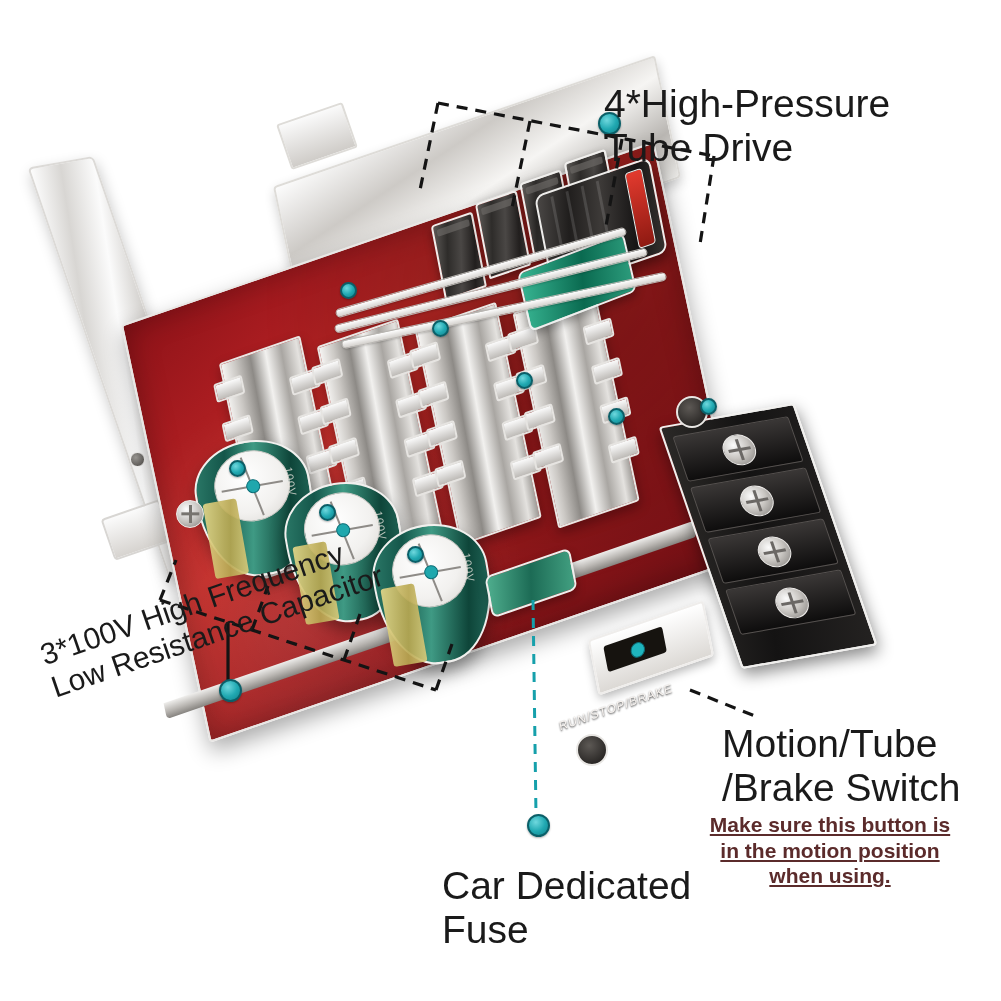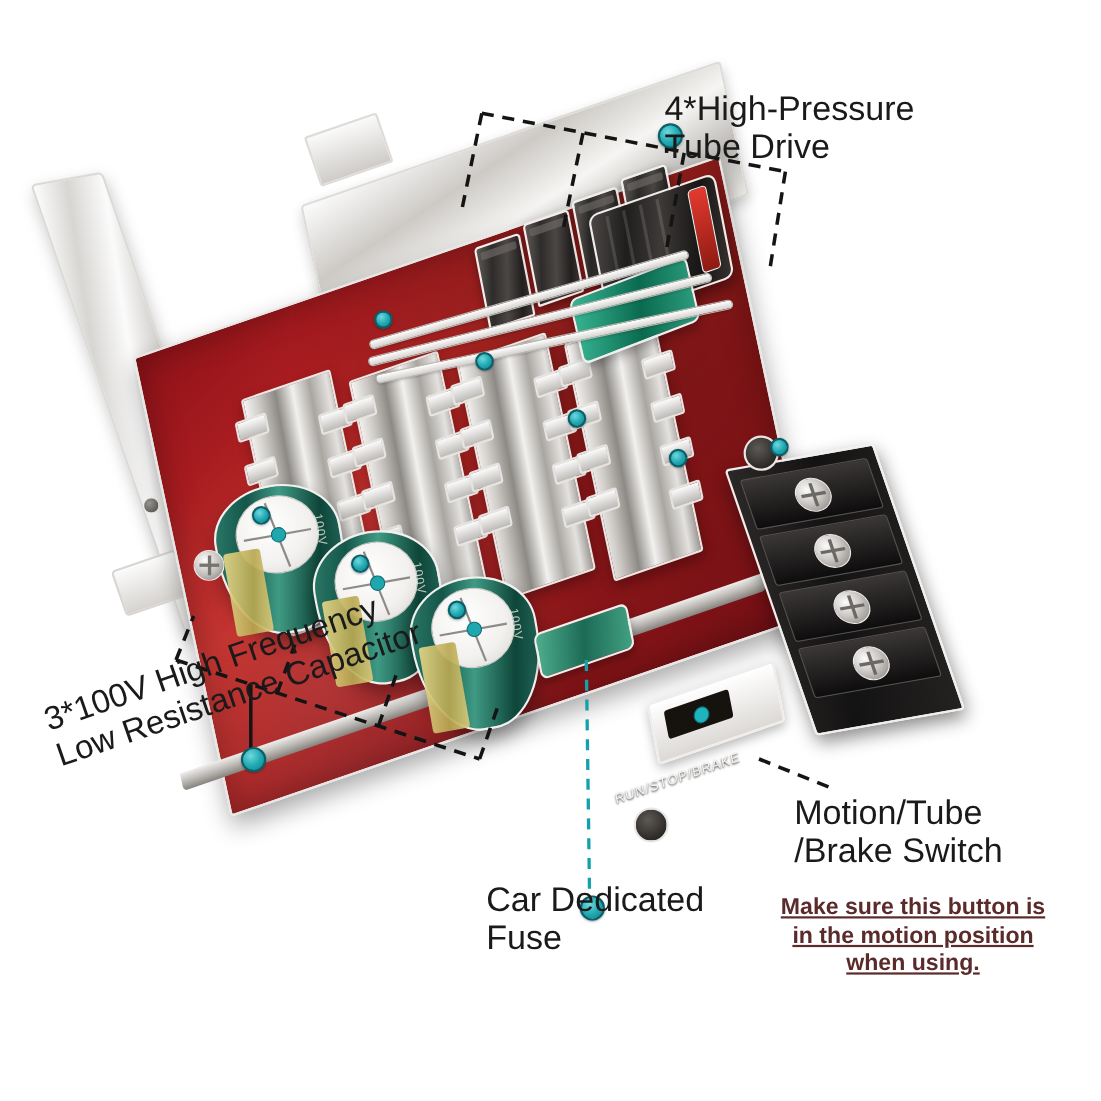--- a/index.html
+++ b/index.html
@@ -150,21 +150,21 @@
   .pscrew::after{transform:rotate(90deg);}
   .phole{position:absolute;width:28px;height:28px;border-radius:50%;
     background:radial-gradient(circle at 40% 34%,#5d5955,#181615);border:2px solid #e9e7e4;}
 
   
   .ann{position:absolute;left:0;top:0;width:1001px;height:1001px;pointer-events:none;}
   .dot{position:absolute;width:19px;height:19px;border-radius:50%;
     background:radial-gradient(circle at 36% 32%,#6fd8de 0%,#21a9b2 52%,#11828c 100%);
     border:2px solid #0b5f68;box-shadow:0 1px 2px rgba(0,0,0,.3);}
   .label{position:absolute;color:#1a1a1a;font-weight:400;line-height:1.12;white-space:pre-line;}
-  .label.big{font-size:31px;}
+  .label.big{font-size:39px;}
   .label.mid{font-size:30px;}
   .warn{position:absolute;color:#5b2b2b;font-size:21px;line-height:1.22;text-align:center;white-space:pre-line;font-weight:700;text-decoration:underline;}
 </style>
 </head>
 <body>
 
 <div id="stage">
 
   <div class="board-wrap">
 
@@ -351,21 +351,21 @@
     <div class="dot" style="left:608px;top:408px;width:13px;height:13px;"></div>
     <div class="dot" style="left:700px;top:398px;width:13px;height:13px;"></div>
   </div>
 
   <div class="label big" style="left:604px;top:82px;">4*High-Pressure
 Tube Drive</div>
 
   <div class="label mid" style="left:36px;top:640px;transform:rotate(-19deg);transform-origin:0 0;">3*100V High Frequency
 Low Resistance Capacitor</div>
 
-  <div class="label big" style="left:442px;top:801px;">Car Dedicated
+  <div class="label big" style="left:442px;top:864px;">Car Dedicated
 Fuse</div>
 
   <div class="label big" style="left:722px;top:722px;">Motion/Tube
 /Brake Switch</div>
 
   <div class="warn" style="left:700px;top:812px;width:260px;">Make sure this button is
 in the motion position
 when using.</div>
 
 </div>

